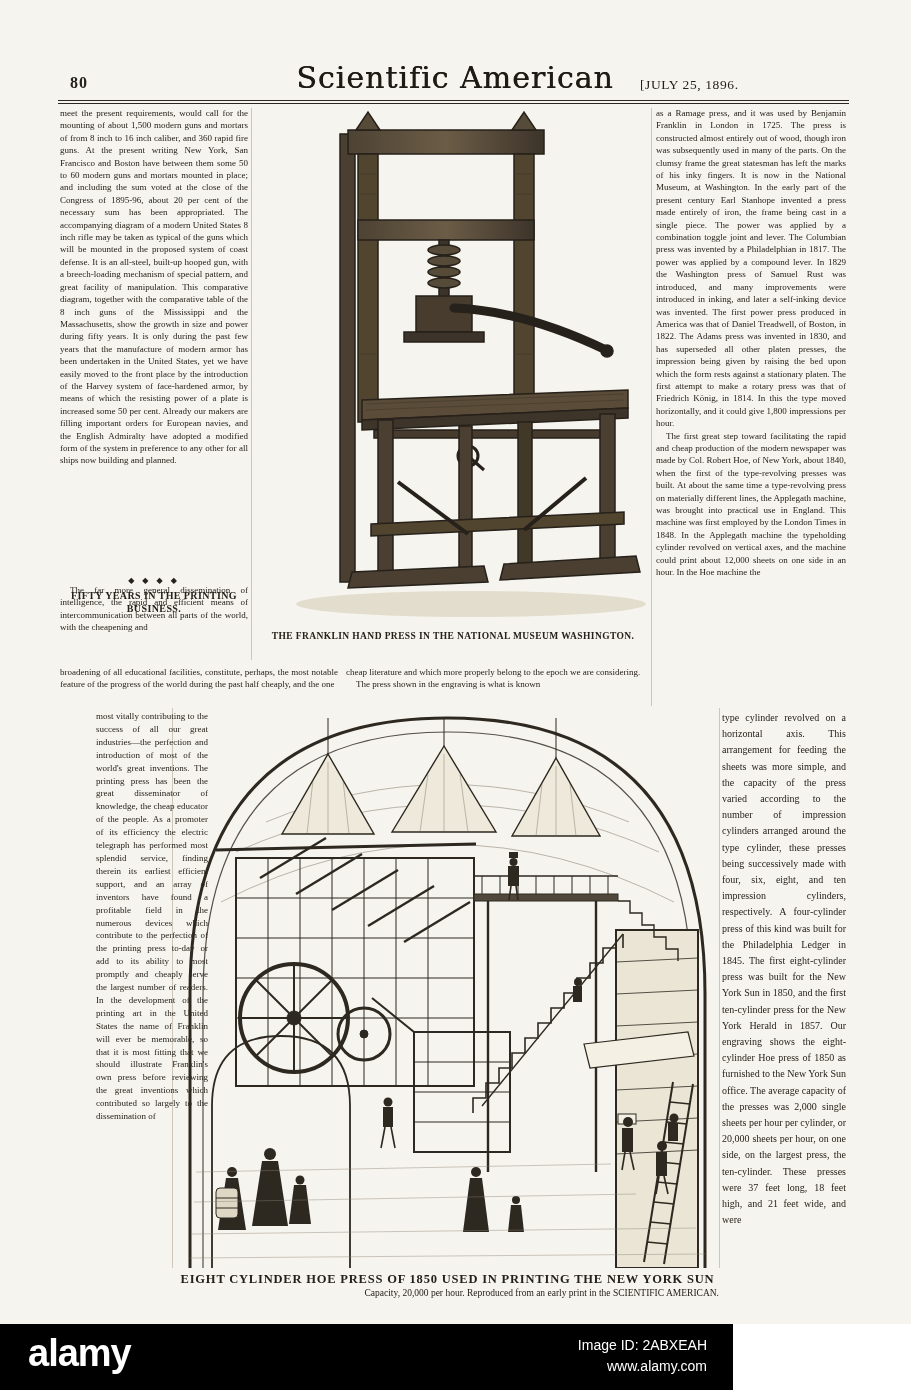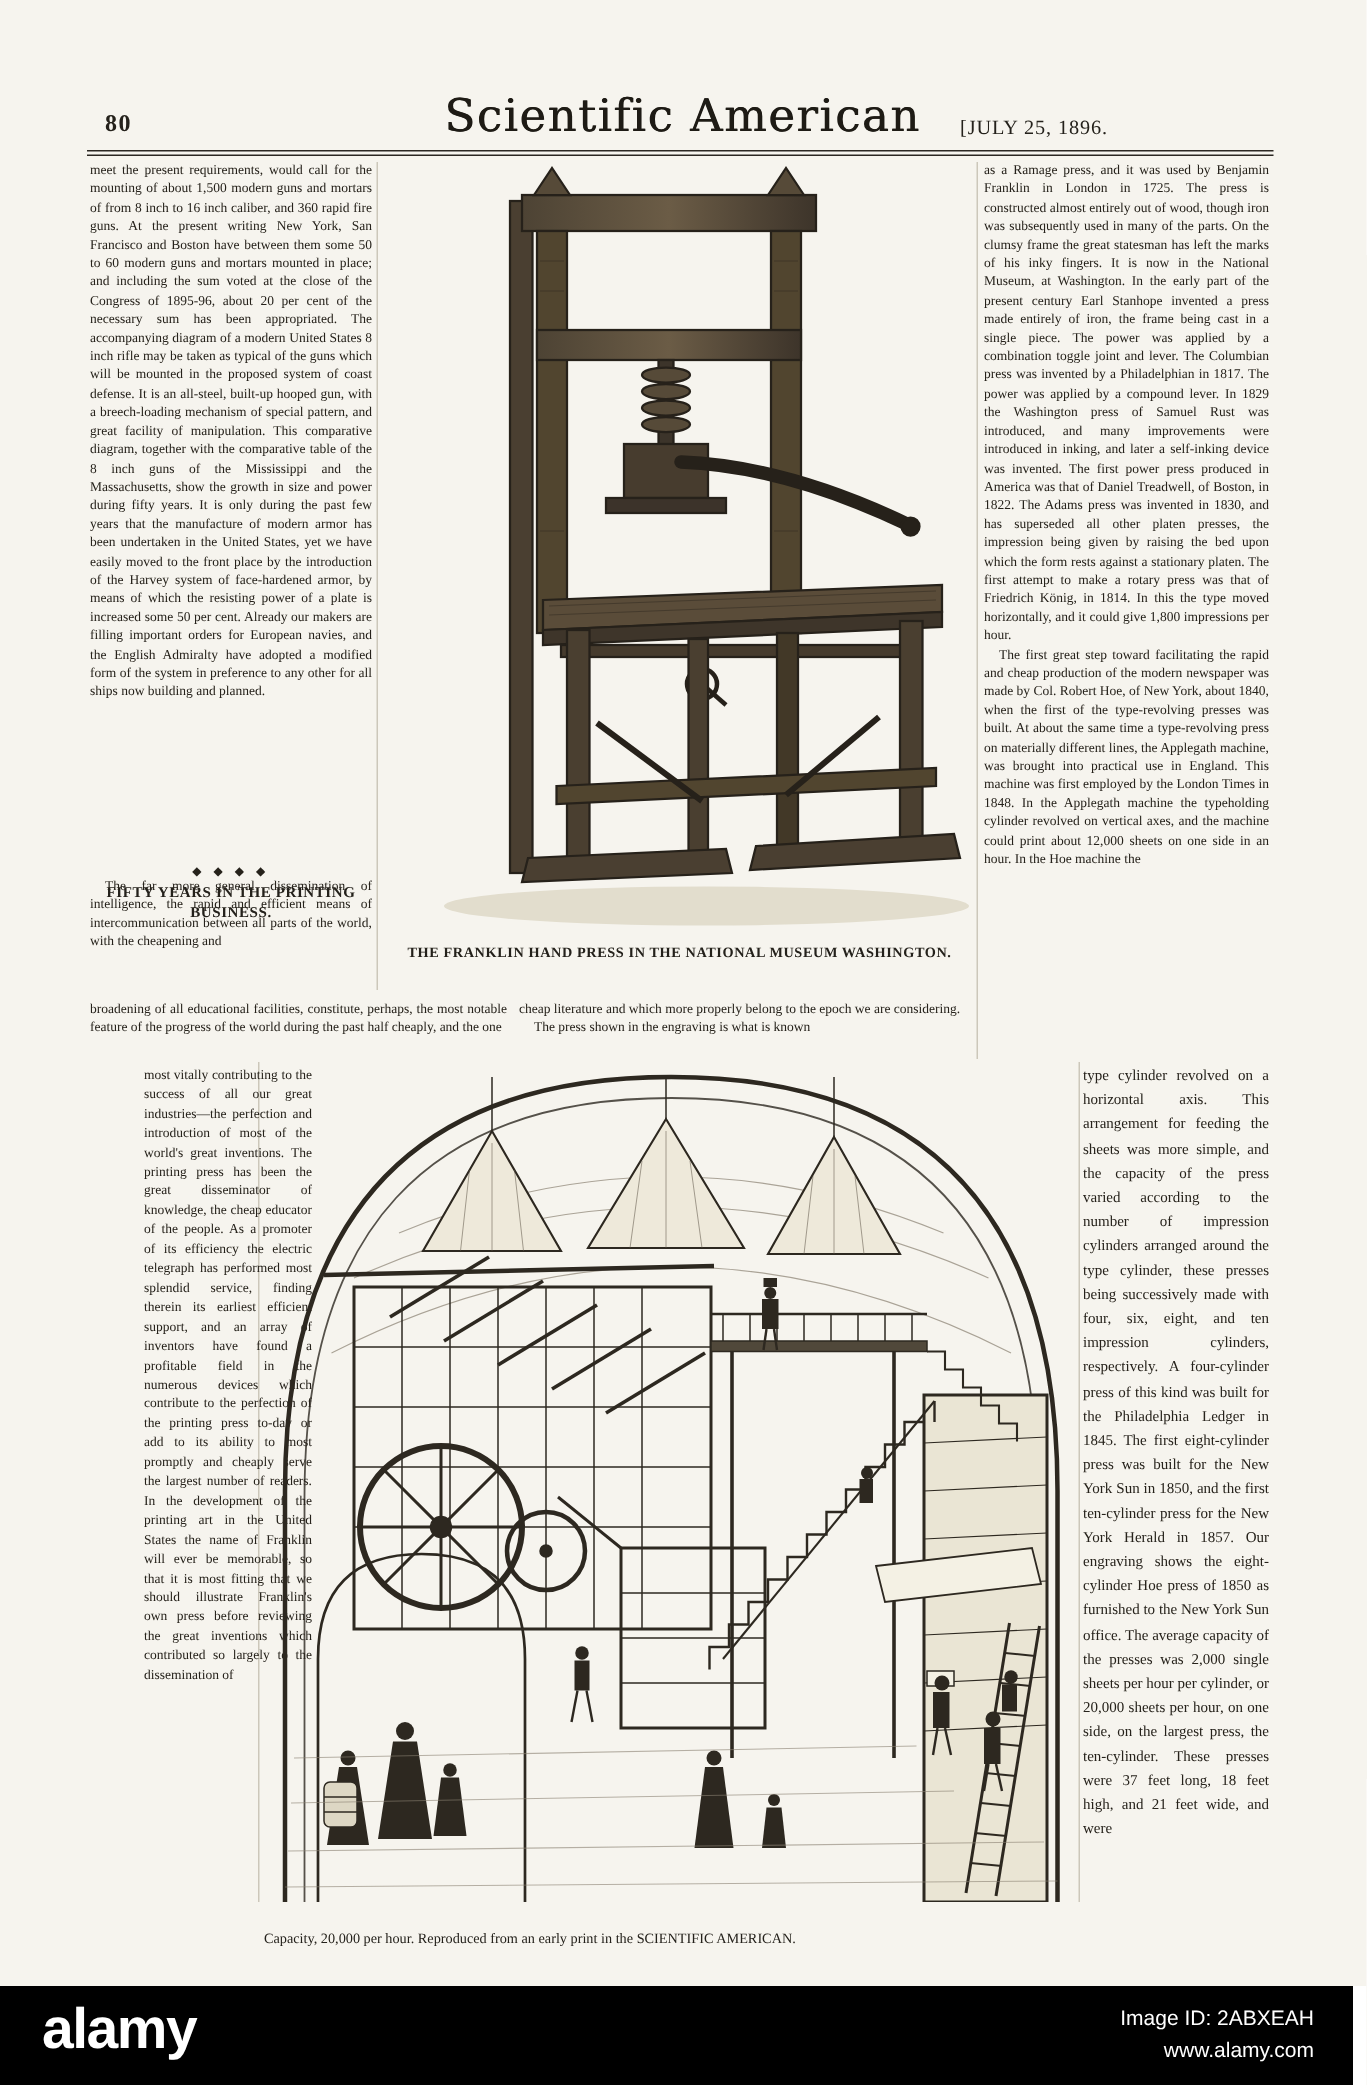--- a/index.html
+++ b/index.html
@@ -19,23 +19,23 @@
   .body-text p { text-indent:10px; }
   .body-text p.noindent { text-indent:0; }
   .ornament { text-align:center; font-size:8px; letter-spacing:3px; color:#26221b; }
   .article-heading { font-size:10px; font-weight:bold; text-align:center; line-height:13px; letter-spacing:0.4px; }
   .narrow-left { line-height:12.9px; }
   .narrow-right { font-size:10px; line-height:16.2px; }
   
   .figure svg { display:block; width:100%; height:100%; }
   .fig-caption-small { font-size:9.5px; font-weight:bold; text-align:center; letter-spacing:0.4px; }
   .fig-caption-large { font-size:12.5px; font-weight:bold; text-align:center; letter-spacing:0.8px; }
-  .fig-subcaption { font-size:9.5px; text-align:left; }
+  .fig-subcaption { font-size:9.5px; text-align:right; }
   
-  .alamy-bar { position:absolute; left:0; top:1324px; width:902px; height:66px; background:#000; color:#fff; font-family:"Liberation Sans","DejaVu Sans",sans-serif; }
+  .alamy-bar { position:absolute; left:0; top:1324px; width:733px; height:66px; background:#000; color:#fff; font-family:"Liberation Sans","DejaVu Sans",sans-serif; }
   .alamy-logo { position:absolute; left:28px; top:8px; font-size:38px; font-weight:bold; letter-spacing:-1px; }
   .alamy-meta { position:absolute; right:26px; top:11px; text-align:right; font-size:14px; line-height:21px; }
 </style>
 </head>
 <body>
 
 <div class="scan">
 
   <div class="abs page-num">80</div>
   <div class="abs masthead-wrap">
@@ -285,20 +285,21 @@
           <line x1="40" y1="506" x2="62" y2="506"></line>
       </g>
       <g stroke="#8a8172" stroke-width=".7" opacity=".6">
         <line x1="20" y1="470" x2="435" y2="462"></line>
         <line x1="18" y1="500" x2="460" y2="492"></line>
         <line x1="16" y1="532" x2="520" y2="526"></line>
         <line x1="14" y1="556" x2="529" y2="552"></line>
       </g>
     </svg>
   </div>
+  <div class="abs fig-caption-large" style="left:176px; top:1272px; width:543px;">EIGHT CYLINDER HOE PRESS OF 1850 USED IN PRINTING THE NEW YORK SUN</div>
   <div class="abs fig-subcaption" style="left:176px; top:1288px; width:543px;">Capacity, 20,000 per hour. Reproduced from an early print in the SCIENTIFIC AMERICAN.</div>
 
 </div>
 
 <footer class="alamy-bar">
   <span class="alamy-logo">alamy</span>
   <div class="alamy-meta">
     <div>Image ID: 2ABXEAH</div>
     <div>www.alamy.com</div>
   </div>

